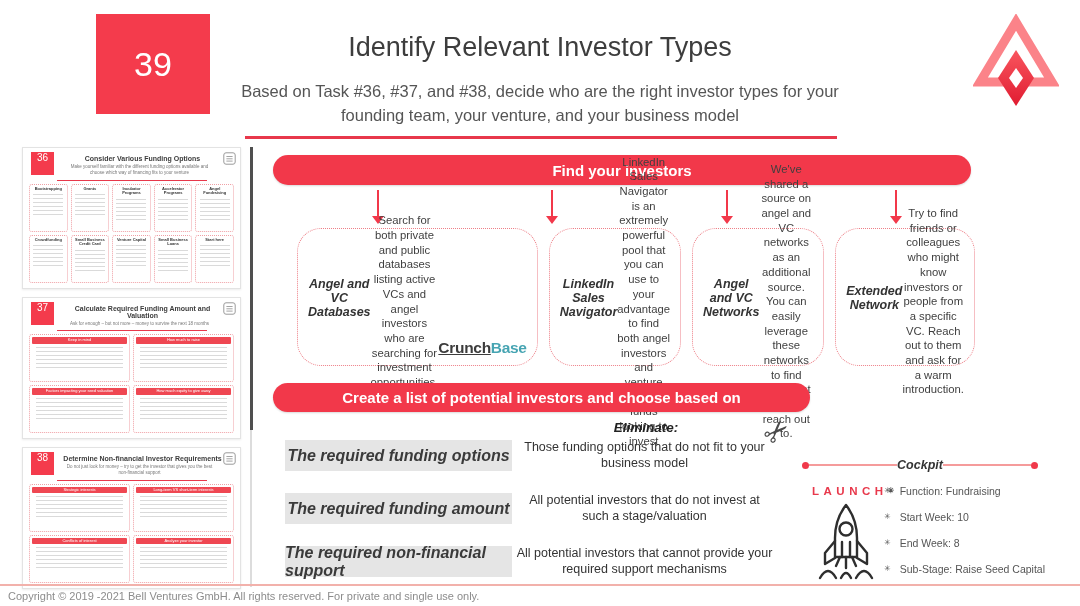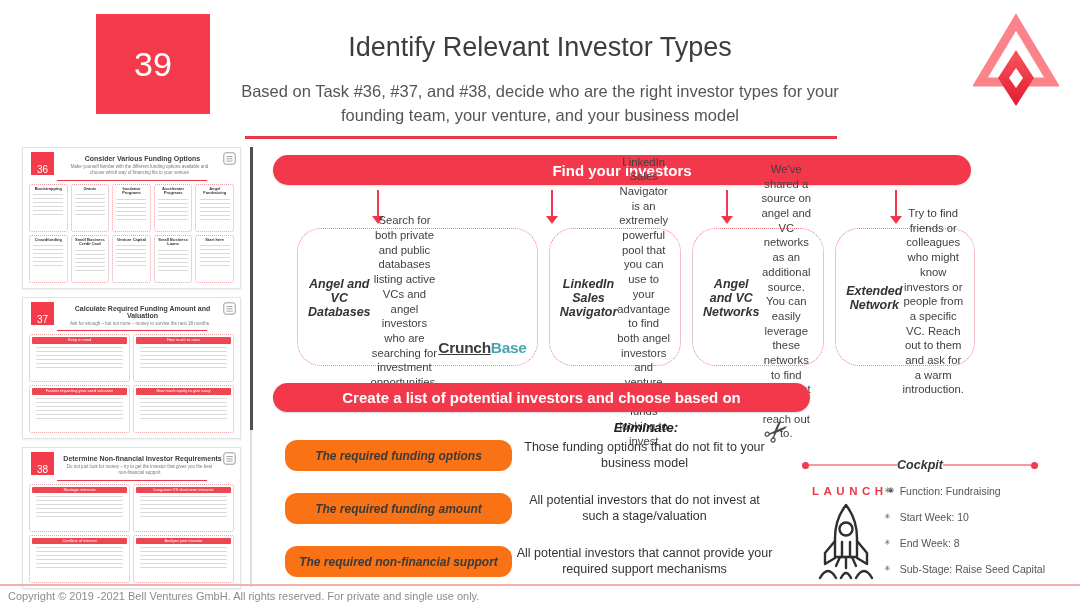--- a/index.html
+++ b/index.html
@@ -14,21 +14,21 @@
   .page-subtitle{position:absolute;left:240px;top:80px;width:600px;text-align:center;
                  font-size:16.5px;line-height:1.45;color:#555;margin:0;}
   .title-rule{position:absolute;left:245px;top:136px;width:592px;height:2.5px;background:#e8384b;}
   .brand-logo{position:absolute;left:973px;top:14px;}
 
   
   .sidebar{position:absolute;left:22px;top:147px;width:219px;}
   .thumb{position:relative;width:217px;height:140px;background:#fff;border:1px solid #e3e3e3;
          box-shadow:0 1px 2px rgba(0,0,0,.08);margin-bottom:8px;overflow:hidden;}
   .t-numbox{position:absolute;left:8px;top:4px;width:23px;height:23px;background:#f43b4c;
-            color:#fff;font-size:10px;display:flex;align-items:flex-end;justify-content:center;}
+            color:#fff;font-size:10px;display:flex;align-items:flex-start;justify-content:center;}
   .t-journal{position:absolute;right:4px;top:4px;}
   .t-title{margin:7px 14px 0 36px;text-align:center;font-size:7px;font-weight:bold;color:#3c3c3c;}
   .t-sub{margin:2px 24px 0 40px;text-align:center;font-size:4.5px;color:#777;line-height:1.4;}
   .t-rule{width:150px;height:1px;background:#e8384b;margin:3px auto 3px auto;}
   .t-grid{display:grid;gap:3px;margin:0 6px;}
   .t-grid.cols5{grid-template-columns:repeat(5,1fr);}
   .t-grid.cols2{grid-template-columns:repeat(2,1fr);}
   .t-card{border:1px dotted #f0a0a5;border-radius:3px;padding:2px;background:#fff;overflow:hidden;height:42px;}
   .t-lbl{font-size:4px;line-height:1.15;text-align:center;overflow:hidden;max-height:10px;}
   .lbl-bar .t-lbl{background:#ef4752;color:#fff;border-radius:1px;padding:1px 2px;}
@@ -52,22 +52,22 @@
         display:flex;flex-direction:row;align-items:center;background:#fff;}
   .card-title{font-size:12.5px;font-weight:bold;font-style:italic;color:#333;text-align:center;margin-top:2px;}
   .card-body{font-size:11.3px;color:#3f3f3f;line-height:1.3;text-align:center;margin-top:9px;}
   .card-logo{margin-top:auto;font-size:15.5px;font-weight:600;letter-spacing:-0.3px;}
   .card-logo .lg1{color:#3c3c3c;text-decoration:underline;}
   .card-logo .lg2{color:#46a4b2;}
 
   
   .criteria{position:absolute;left:285px;top:440px;width:492px;}
   .crit-row{display:flex;align-items:center;margin-bottom:22px;height:31px;}
-  .crit-label{width:227px;height:31px;background:#f97316;display:flex;align-items:center;justify-content:center;
-              font-size:12px;font-weight:bold;font-style:italic;color:#3a3a3a;flex:none;border-radius:12px;}
+  .crit-label{width:227px;height:31px;background:#e5e5e5;display:flex;align-items:center;justify-content:center;
+              font-size:16px;font-weight:bold;font-style:italic;color:#3a3a3a;flex:none;}
   .crit-text{flex:1;text-align:center;font-size:12.5px;color:#333;line-height:1.25;padding:0 4px;}
   .eliminate-heading{position:absolute;left:515px;top:420px;width:262px;text-align:center;
                      font-size:13.5px;font-weight:bold;font-style:italic;color:#222;}
   .scissors{position:absolute;left:764px;top:414px;font-size:30px;color:#4a4a4a;
             transform:rotate(-45deg);}
 
   
   .ck-divider{position:absolute;left:802px;top:458px;width:236px;display:flex;align-items:center;}
   .ck-dot{width:7px;height:7px;border-radius:50%;background:#f0394a;flex:none;}
   .ck-line{flex:1;height:2px;background:#f59b9b;}

